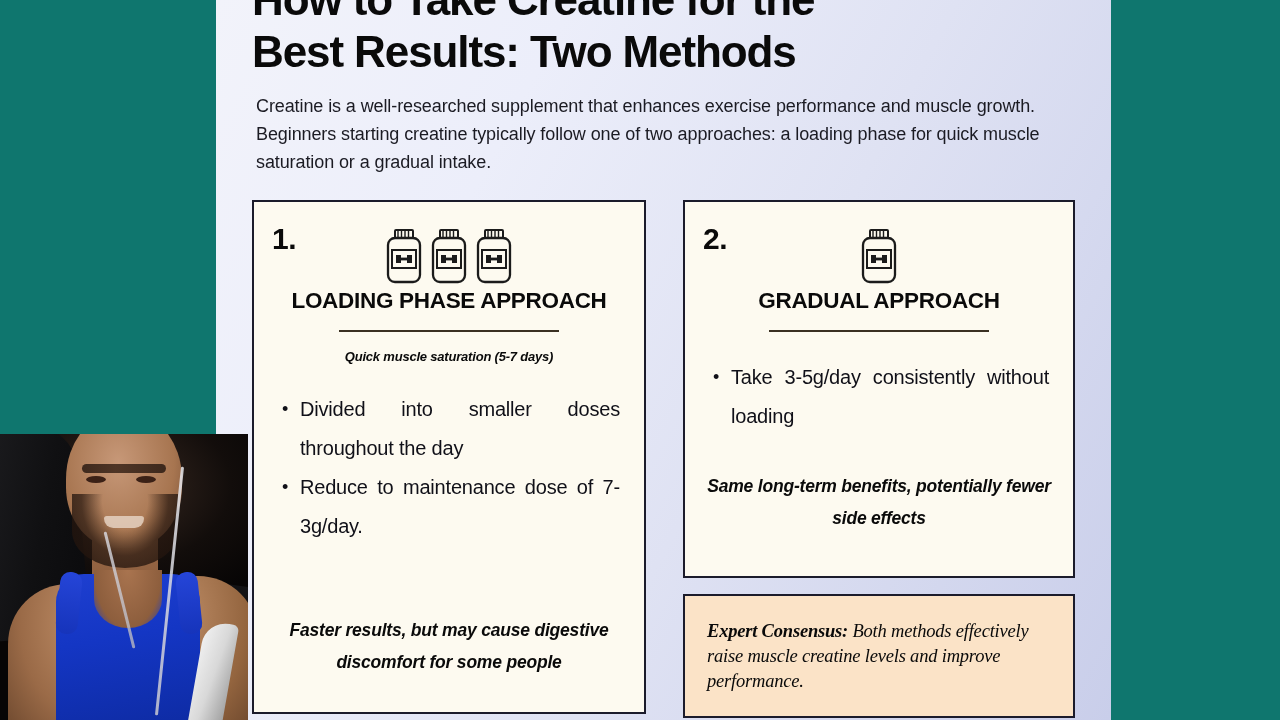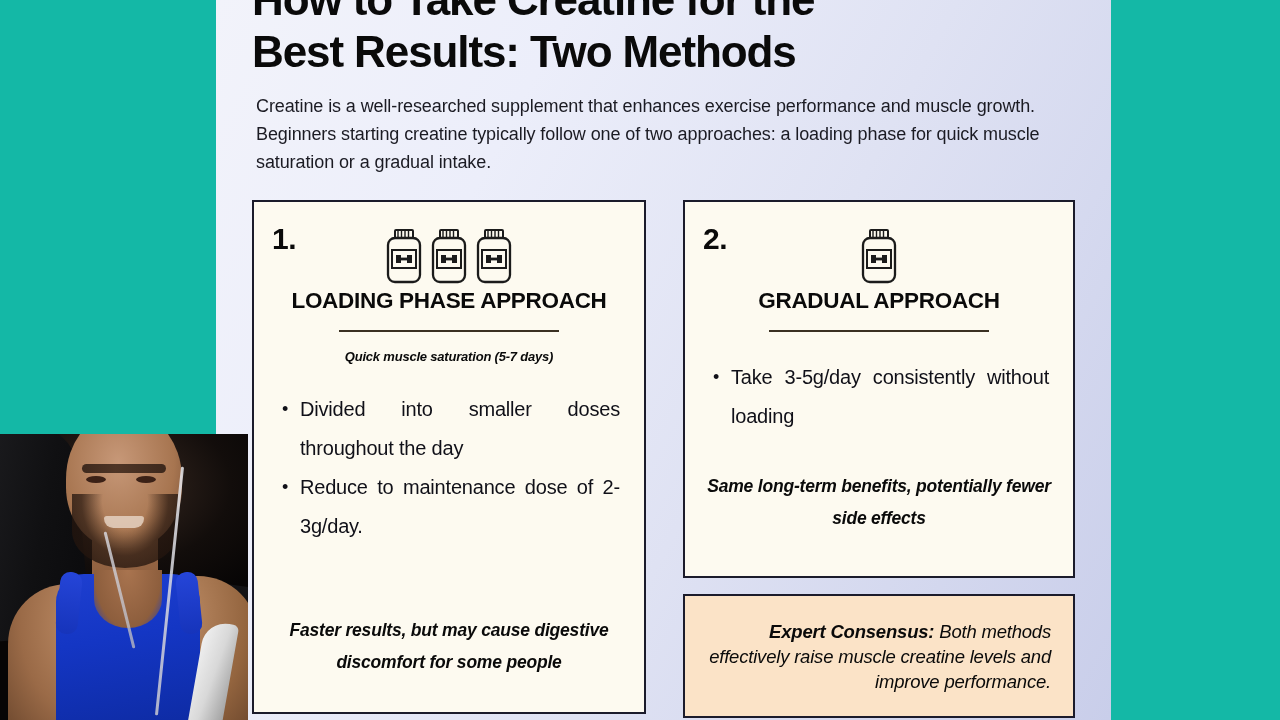--- a/index.html
+++ b/index.html
@@ -11,21 +11,21 @@
     width: 1280px;
     height: 720px;
     overflow: hidden;
     font-family: "Liberation Sans", sans-serif;
   }
 
   #screen {
     position: relative;
     width: 1280px;
     height: 720px;
-    background: #14b8a6;
+    background: #0f766e;
     overflow: hidden;
   }
 
   
   #slide {
     position: absolute;
     left: 216px;
     top: 0;
     width: 895px;
     height: 720px;
@@ -191,26 +191,27 @@
     border: 2.5px solid #1b1b2b;
     box-sizing: border-box;
     padding: 16px 22px;
     height: 124px;
     display: flex;
     align-items: center;
     justify-content: center;
   }
   .consensus p {
     margin: 0;
-    text-align: right;
+    text-align: left;
     font-style: italic;
     font-size: 18.5px;
     line-height: 25px;
     color: #0a0a0a;
     letter-spacing: -0.2px;
+    font-family: Liberation Serif, serif;
   }
   .consensus b {
     font-weight: 700;
     font-style: italic;
   }
 
   
   #webcam {
     position: absolute;
     left: 0;
@@ -442,21 +443,21 @@
               </svg>
             </span>
           </div>
 
           <div class="card-title">LOADING PHASE APPROACH</div>
           <div class="divider"></div>
           <div class="subtitle">Quick muscle saturation (5-7 days)</div>
 
           <ul class="bullets">
             <li>Divided into smaller doses throughout the day</li>
-            <li>Reduce to maintenance dose of 2-3g/day.</li>
+            <li>Reduce to maintenance dose of 7-3g/day.</li>
           </ul>
 
           <div class="footnote footnote-left">Faster results, but may cause digestive discomfort for some people</div>
         </div>
       </div>
 
       <div class="col col-right">
         <div class="card card-right">
 
           <div class="step-num">2.</div>

